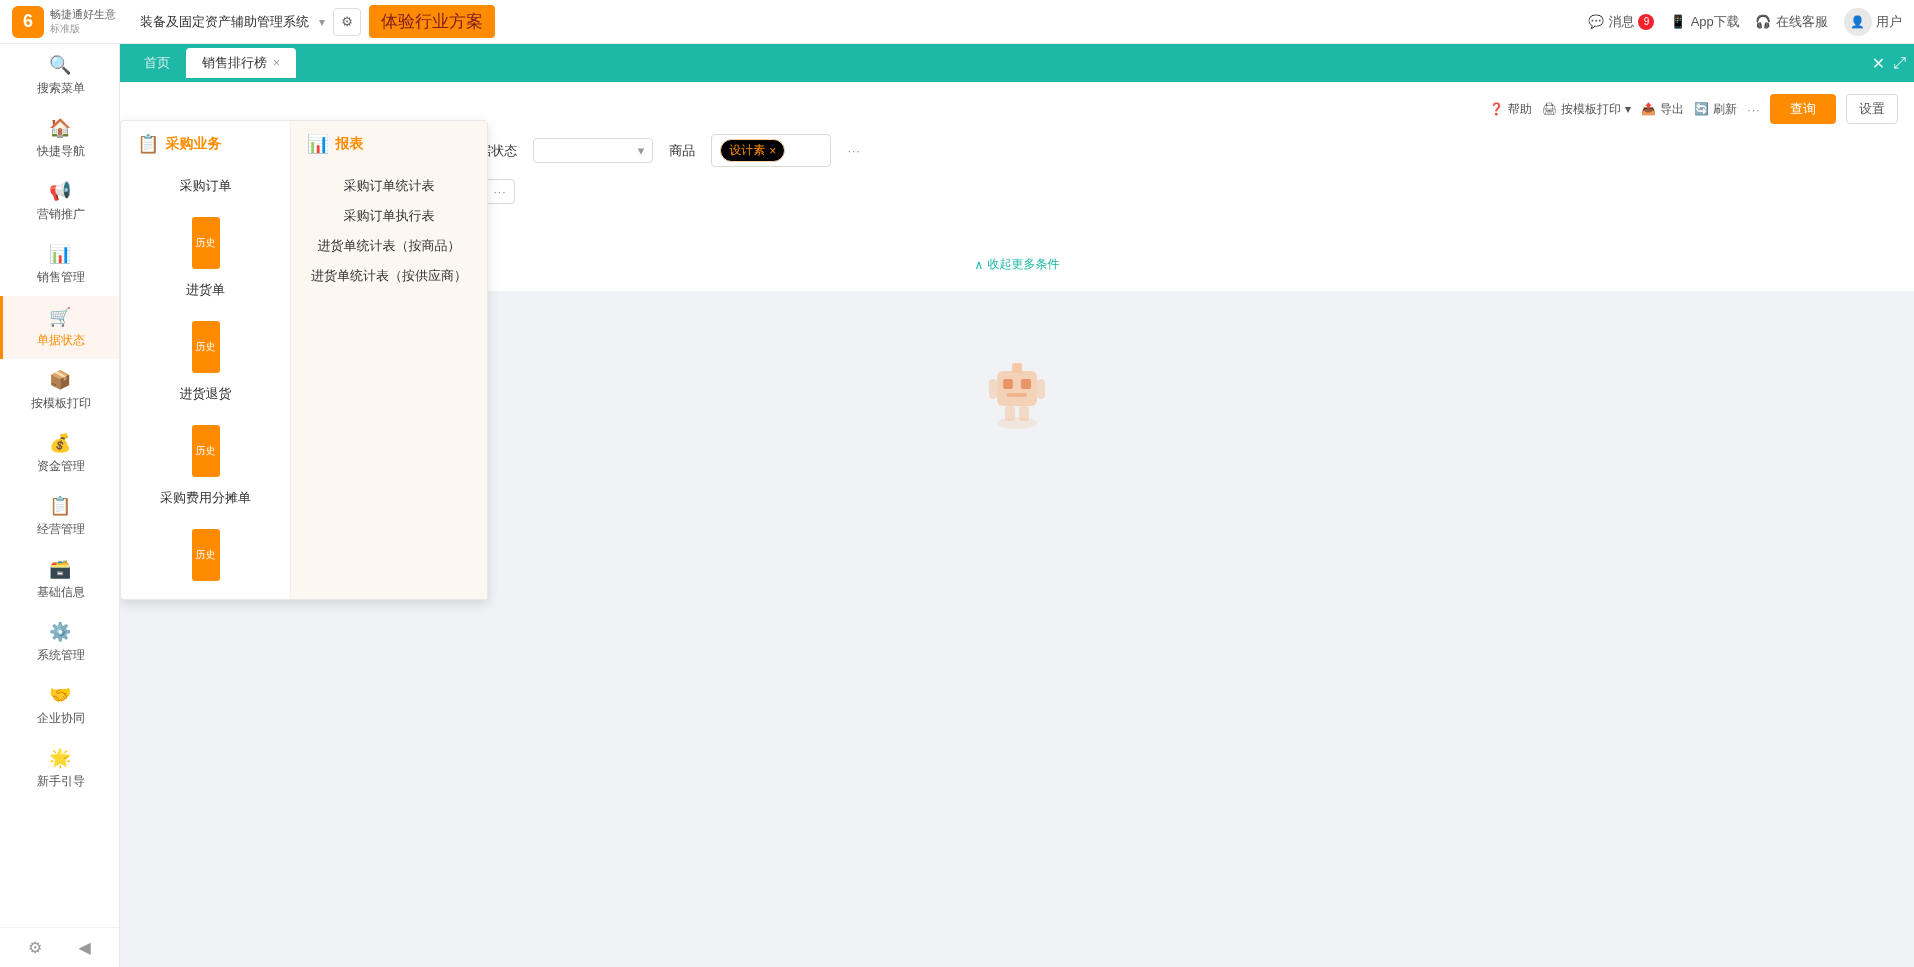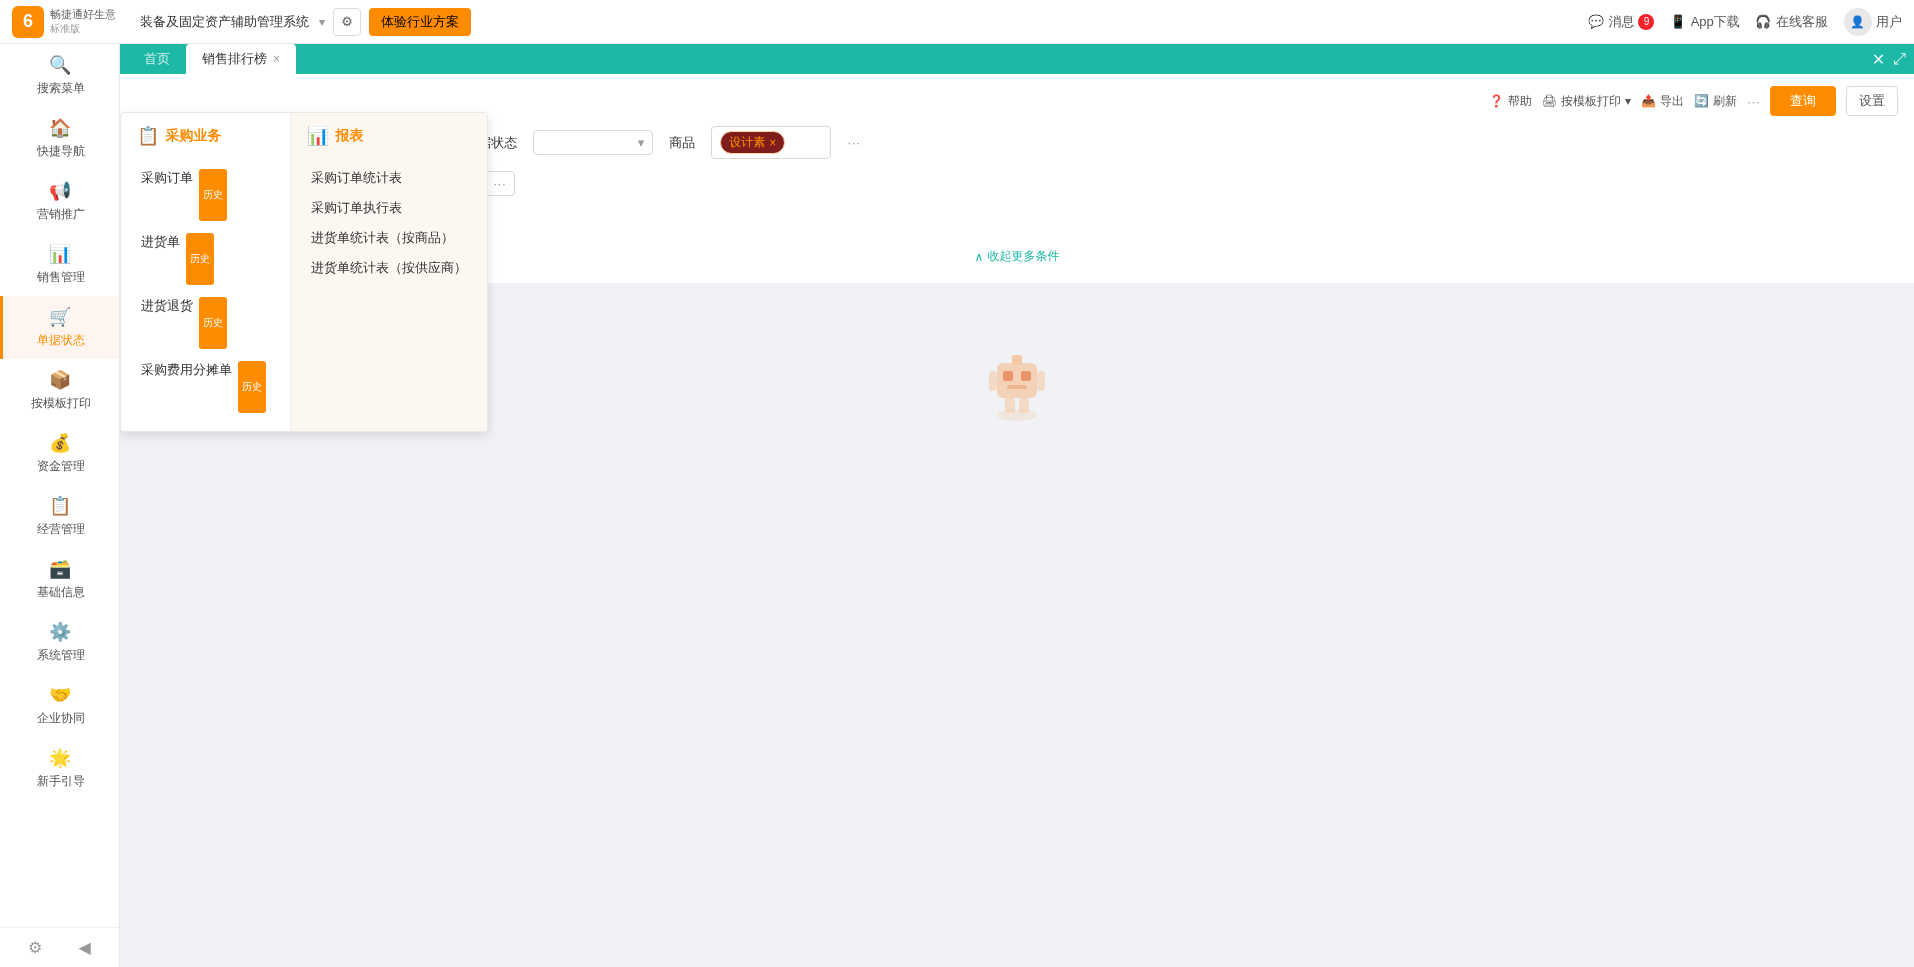--- a/index.html
+++ b/index.html
@@ -60,26 +60,26 @@
       border-radius: 4px;
       display: flex;
       align-items: center;
       justify-content: center;
       cursor: pointer;
       color: #666;
       background: #fff;
     }
     .industry-btn {
       background: #ff8c00;
-      color: #000000;
+      color: #7f1d1d;
       border: none;
       border-radius: 4px;
       padding: 5px 12px;
       cursor: pointer;
-      font-size: 13px;
+      font-size: 17px;
     }
 
     .header-right {
       display: flex;
       align-items: center;
       gap: 16px;
       font-size: 13px;
       color: #555;
     }
     .header-right-item {
@@ -168,21 +168,21 @@
       display: flex;
       flex-direction: column;
       overflow: hidden;
     }
 
     
     .tab-bar {
       background: #1db8a6;
       display: flex;
       align-items: center;
-      height: 30px;
+      height: 38px;
       padding: 0 8px;
       flex-shrink: 0;
     }
     .tab-item {
       padding: 6px 16px;
       border-radius: 4px 4px 0 0;
       cursor: pointer;
       font-size: 13px;
       color: rgba(255,255,255,0.8);
       display: flex;
@@ -262,21 +262,21 @@
       align-items: center;
       gap: 16px;
       margin-bottom: 10px;
     }
     .filter-label {
       color: #333;
       font-size: 13px;
       white-space: nowrap;
     }
     .filter-tag {
-      background: #7f1d1d;
+      background: #000000;
       border: 1px solid #ffd3a8;
       border-radius: 12px;
       padding: 2px 8px;
       font-size: 12px;
       color: #ff8c00;
       display: flex;
       align-items: center;
       gap: 4px;
     }
     .filter-tag-close { cursor: pointer; }
@@ -369,26 +369,28 @@
       font-weight: bold;
       color: #ff8c00;
       margin-bottom: 10px;
       padding-bottom: 6px;
     }
     .dropdown-col-title-icon {
       font-size: 18px;
     }
     .dropdown-item {
       display: flex;
-      gap: 6px;
+      align-items: center;
+      gap: 22px;
       padding: 6px 4px;
       cursor: pointer;
       color: #333;
       font-size: 13px;
       border-radius: 3px;
+      flex-direction: column;
     }
     .history-badge {
       background: #ff8c00;
       color: #fff;
       border-radius: 3px;
       font-size: 10px;
       padding: 19px 4px;
     }
   </style>
 </head>

